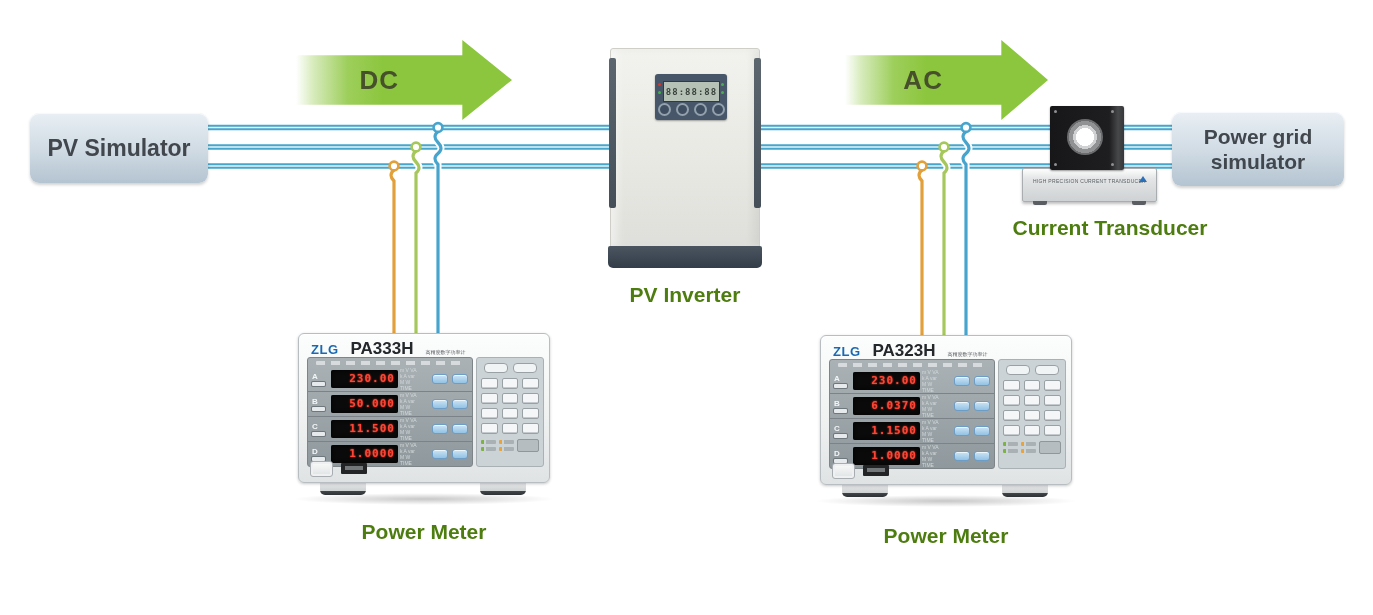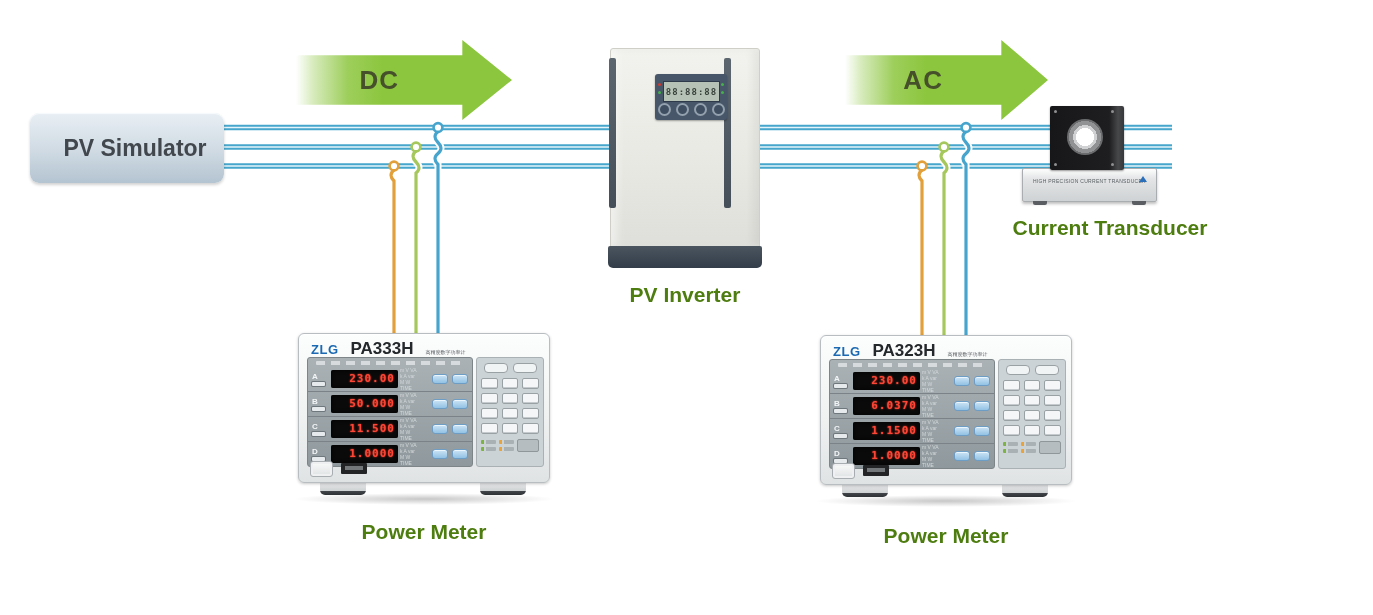--- a/index.html
+++ b/index.html
@@ -14,28 +14,28 @@
   .flow-arrow .lbl{width:77%;text-align:center;font-size:26px;font-weight:bold;color:#46502b;letter-spacing:1px;}
   .arrow-dc{left:296px;width:216px;}
   .arrow-ac{left:845px;width:203px;}
 
   
   .simbox{position:absolute;z-index:3;border-radius:9px;display:flex;flex-direction:column;
     align-items:center;justify-content:center;
     background:linear-gradient(180deg,#e9eff4 0%,#cfdae3 55%,#b4c4d1 100%);
     box-shadow:inset 0 1px 0 #f6fafc,0 2px 3px rgba(0,0,0,.18);
     color:#41474d;font-weight:bold;}
-  .box-pv{left:30px;top:113px;width:178px;height:70px;font-size:23px;padding-left:16px;}
+  .box-pv{left:30px;top:113px;width:178px;height:70px;font-size:23px;}
   .box-grid{left:1172px;top:112px;width:172px;height:74px;font-size:21px;line-height:25px;}
 
   
   .cap{position:absolute;z-index:4;font-weight:bold;font-size:21px;color:#4d7c0f;text-align:center;}
 
   
-  .inverter{position:absolute;left:610px;top:48px;width:120px;height:220px;z-index:3;}
+  .inverter{position:absolute;left:610px;top:48px;width:150px;height:220px;z-index:3;}
   .inv-body{position:absolute;left:0;top:0;width:148px;height:198px;border:1px solid #cfcfc8;border-radius:3px 3px 0 0;
     background:linear-gradient(180deg,#f2f2ee 0%,#e8e8e3 60%,#dededa 100%);
     box-shadow:inset -6px 0 8px rgba(0,0,0,.06),inset 6px 0 8px rgba(255,255,255,.5);}
   .inv-rail{position:absolute;top:10px;width:7px;height:150px;background:linear-gradient(180deg,#5c666f,#454f59);border-radius:2px;}
   .inv-rail.l{left:-1px;} .inv-rail.r{right:-1px;}
   .inv-band{position:absolute;left:-2px;top:198px;width:154px;height:22px;border-radius:2px 2px 5px 5px;
     background:linear-gradient(180deg,#4b5560 0%,#333d49 100%);}
   .inv-panel{position:absolute;left:45px;top:26px;width:72px;height:46px;background:#475669;border-radius:3px;
     box-shadow:0 1px 2px rgba(0,0,0,.35);}
   .inv-lcd{position:absolute;left:8px;top:7px;width:55px;height:19px;background:#b7c2b6;border:1px solid #2e3a49;
@@ -157,20 +157,24 @@
   <div class="flow-arrow arrow-dc">
     <span class="lbl">DC</span>
   </div>
   <div class="flow-arrow arrow-ac">
     <span class="lbl">AC</span>
   </div>
 
   <div class="simbox box-pv">
     <span>PV Simulator</span>
   </div>
+  <div class="simbox box-grid">
+    <span>Power grid</span>
+    <span>simulator</span>
+  </div>
 
   <div class="inverter">
     <div class="inv-body"></div>
     <div class="inv-rail l"></div>
     <div class="inv-rail r"></div>
     <div class="inv-panel">
       <div class="inv-lcd">88:88:88</div>
       <i class="led red"></i>
       <i class="led g1"></i>
       <i class="led g2"></i>

